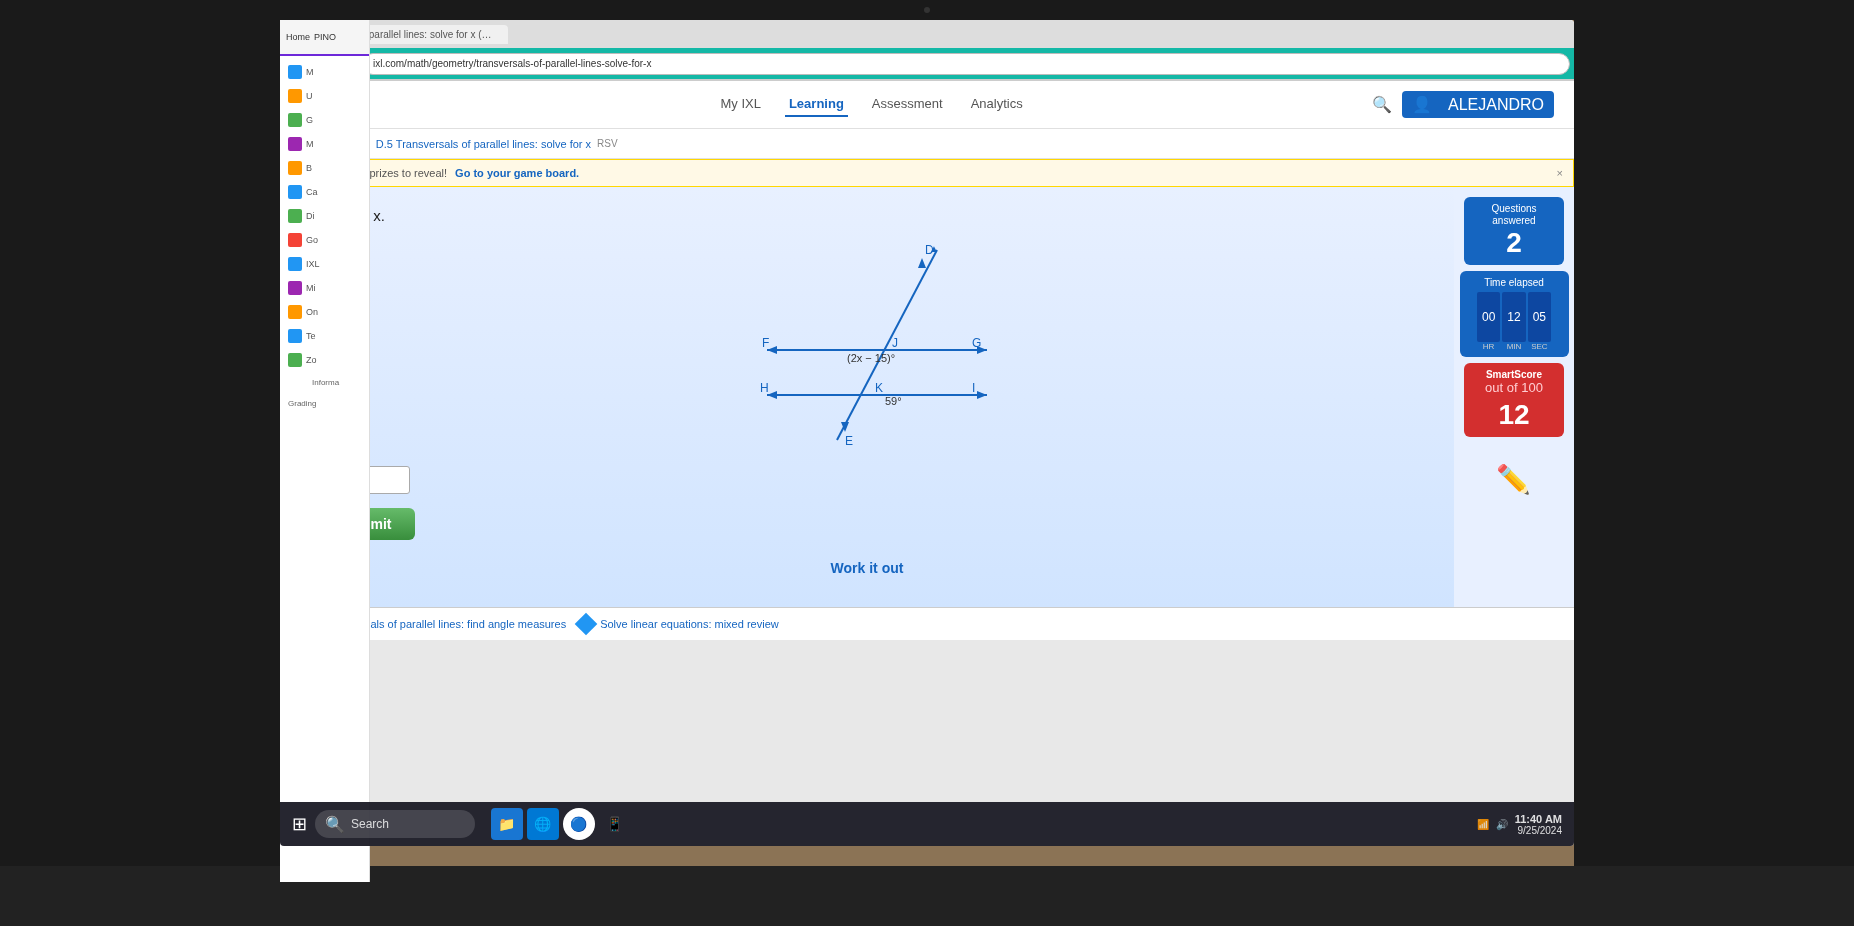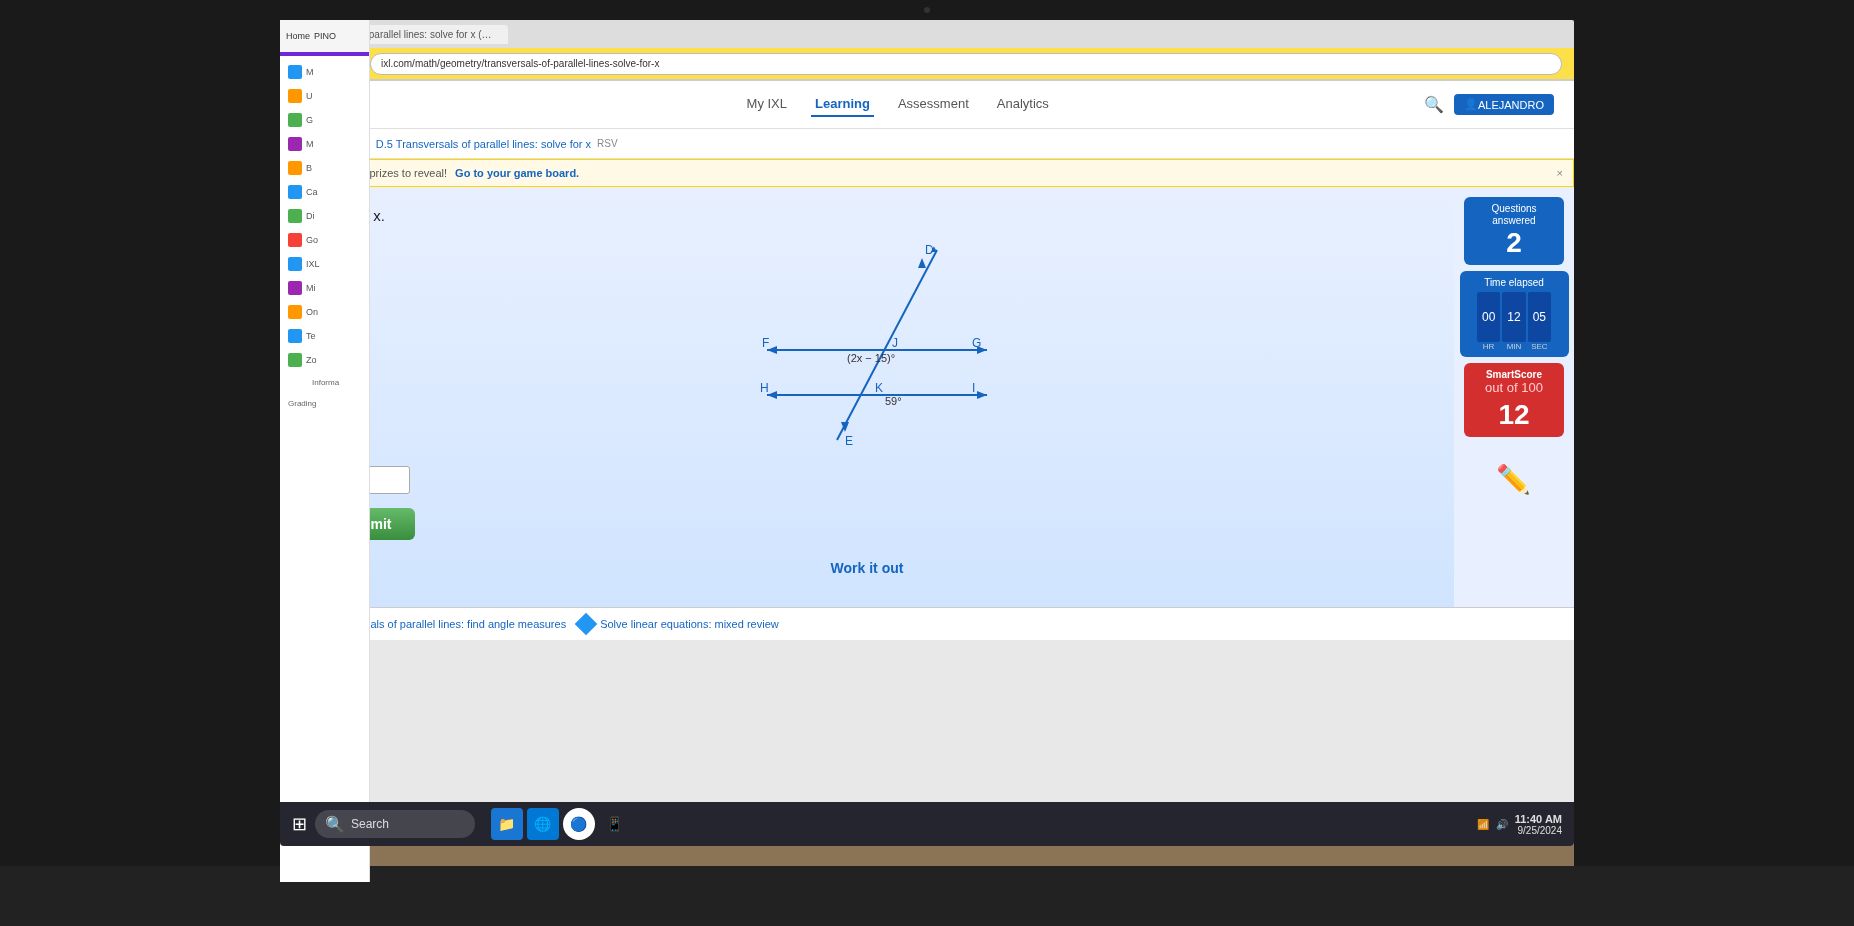--- a/index.html
+++ b/index.html
@@ -45,24 +45,24 @@
       font-size: 10px;
       color: #555;
       white-space: nowrap;
       overflow: hidden;
       text-overflow: ellipsis;
       max-width: 220px;
     }
 
     .browser-nav {
       height: 32px;
-      background: #fde047;
-      display: flex;
-      align-items: center;
-      padding: 0 12px;
+      background: #14b8a6;
+      display: flex;
+      align-items: center;
+      padding: 0 4px;
       gap: 6px;
       border-bottom: 1px solid #ccc;
     }
 
     .nav-btn {
       width: 20px;
       height: 20px;
       background: #ccc;
       border-radius: 50%;
       display: flex;
@@ -130,26 +130,26 @@
 
     .ixl-nav-right {
       display: flex;
       align-items: center;
       gap: 10px;
     }
 
     .user-badge {
       background: #1565C0;
       color: white;
-      font-size: 11px;
+      font-size: 16px;
       padding: 4px 10px;
       border-radius: 4px;
       display: flex;
       align-items: center;
-      gap: 0;
+      gap: 16px;
     }
 
     
     .breadcrumb-bar {
       background: white;
       height: 30px;
       display: flex;
       align-items: center;
       padding: 0 16px;
       font-size: 11px;
@@ -532,21 +532,21 @@
       bottom: 44px;
       background: white;
       z-index: 8;
       border-right: 1px solid #ddd;
       overflow: hidden;
     }
 
     .left-panel-nav {
       background: #f5f5f5;
       height: 36px;
-      border-bottom: 4px solid #6d28d9;
+      border-bottom: 2px solid #6d28d9;
       display: flex;
       align-items: center;
       padding: 0 6px;
       gap: 4px;
       font-size: 9px;
       color: #333;
     }
 
     .left-panel-items {
       padding: 6px 4px;

